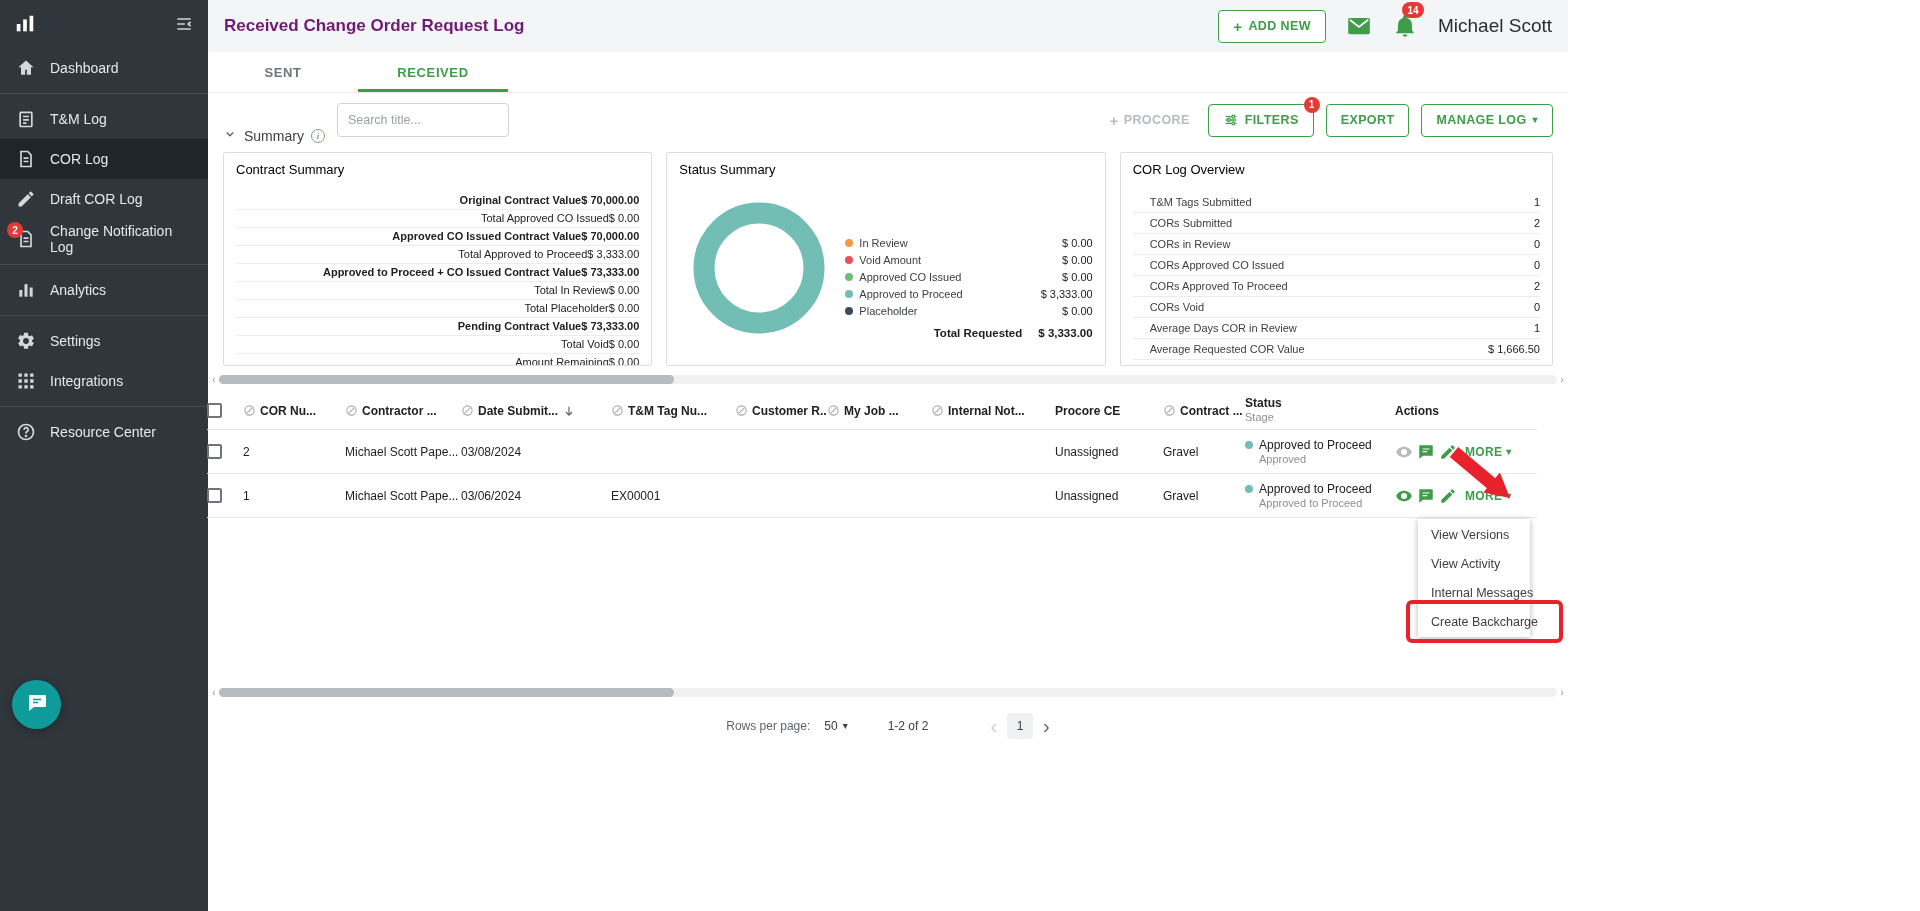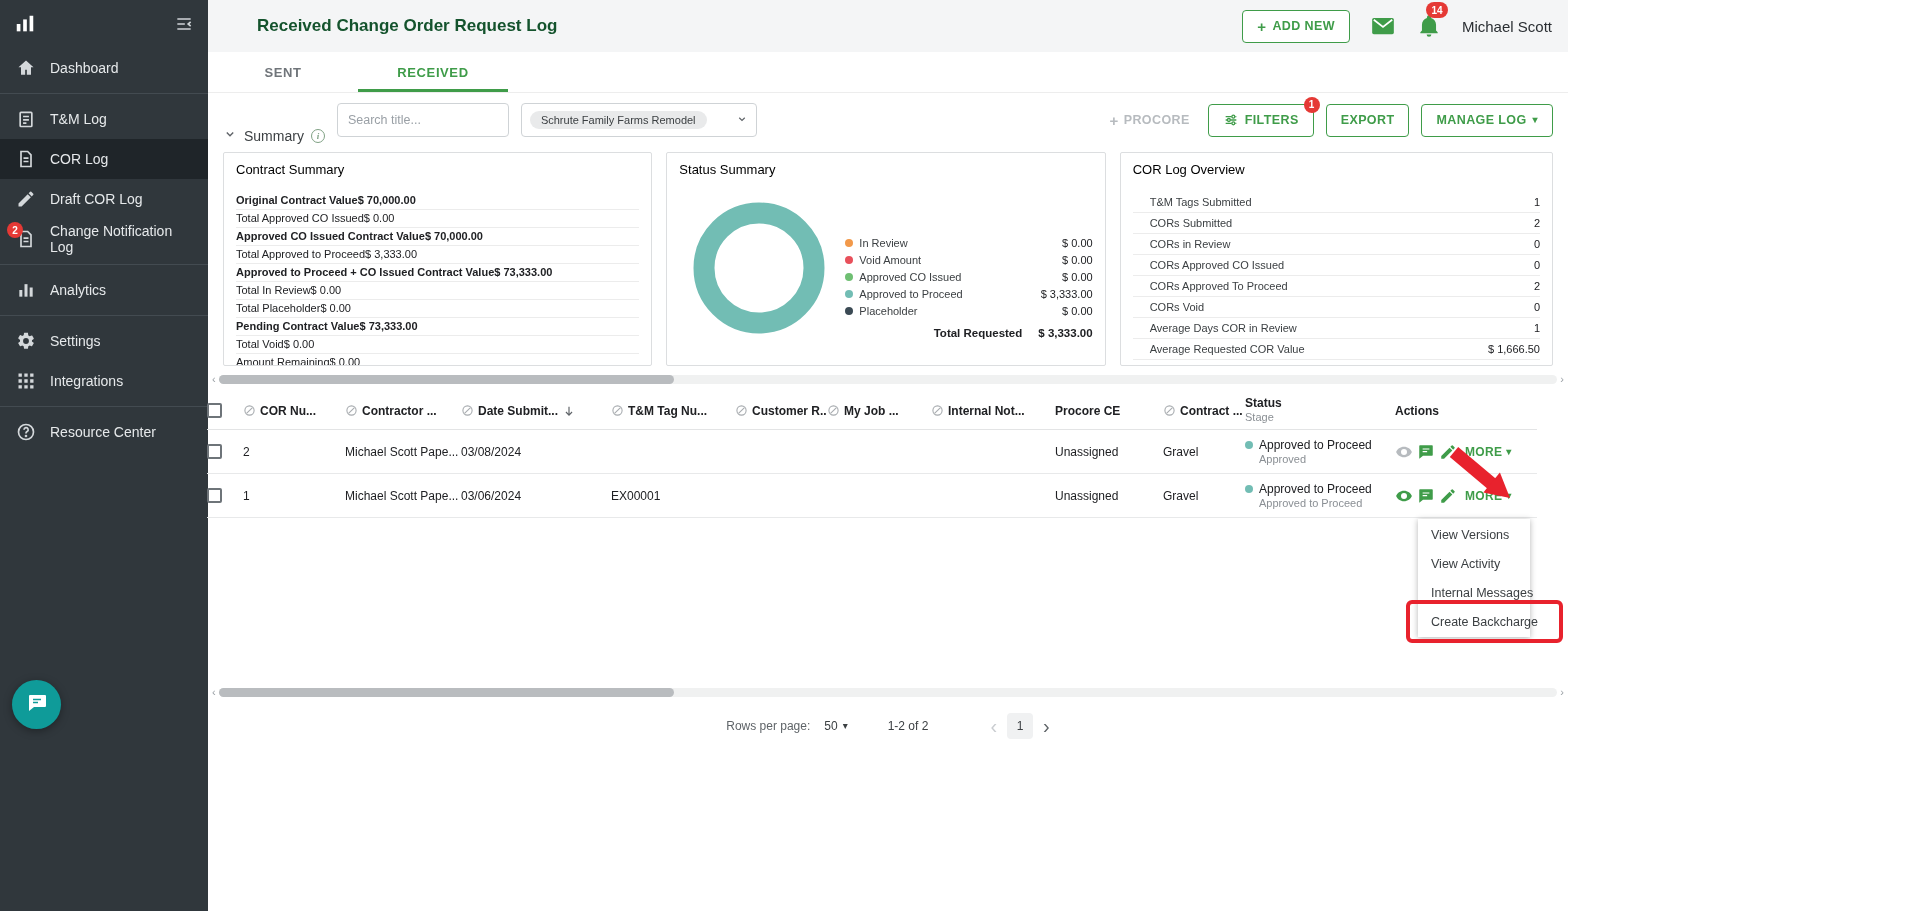--- a/index.html
+++ b/index.html
@@ -16,28 +16,28 @@
   .s-ic svg { width:100%; height:100%; }
   .side-divider { height:1px; background:#434b51; margin:5px 0; }
   .mini-badge { position:absolute; top:-7px; left:-9px; min-width:16px; height:16px; background:#e53935; color:#fff; border-radius:8px; font-size:10px; font-weight:bold; display:flex; align-items:center; justify-content:center; padding:0 4px; }
 
   
   .chat { position:absolute; left:12px; top:680px; width:49px; height:49px; border-radius:50%; background:#0f9b99; display:flex; align-items:center; justify-content:center; box-shadow:0 2px 8px rgba(0,0,0,.35); cursor:pointer; z-index:5; }
   .chat svg { width:24px; height:24px; }
 
   
   .topbar { position:absolute; left:208px; top:0; width:1360px; height:52px; background:#f4f5f6; display:flex; align-items:center; padding:0 16px; }
-  .page-title { font-size:17px; font-weight:bold; color:#14532d;margin-left:33px; }
+  .page-title { font-size:17px; font-weight:bold; color:#701a75; }
   .topbar-right { margin-left:auto; display:flex; align-items:center; gap:20px; }
   .btn-green { display:flex; align-items:center; gap:6px; height:33px; padding:0 14px; background:#fff; border:1px solid #3f9c49; border-radius:4px; color:#3f9c49; font-size:12.5px; font-weight:bold; letter-spacing:.4px; cursor:pointer; }
   .plus-glyph { font-size:15px; font-weight:bold; line-height:1; }
   .icon-btn { position:relative; width:26px; height:26px; cursor:pointer; }
   .icon-btn svg { width:100%; height:100%; }
   .bell-badge { position:absolute; top:-11px; left:10px; min-width:22px; height:16px; background:#e53935; color:#fff; border-radius:9px; font-size:10px; font-weight:bold; display:flex; align-items:center; justify-content:center; padding:0 4px; }
-  .user-name { font-size:15px; color:#2a2e32; cursor:pointer; }
+  .user-name { font-size:19px; color:#2a2e32; cursor:pointer; }
 
   
   .tabsbar { position:absolute; left:208px; top:52px; width:1360px; height:41px; background:#fff; border-bottom:1px solid #ededed; display:flex; padding-left:0; }
   .tab { width:150px; display:flex; align-items:center; justify-content:center; font-size:13px; font-weight:bold; letter-spacing:.6px; color:#70757a; cursor:pointer; }
   .tab.active { color:#3f9c49; box-shadow:inset 0 -3px 0 #3f9c49; }
 
   
   .toolbar { position:absolute; left:208px; top:100px; width:1360px; height:40px; display:flex; align-items:center; padding:0 15px; gap:12px; }
   .summary-toggle { display:flex; align-items:center; gap:7px; cursor:pointer;margin-top:32px; }
   .summary-lbl { font-size:14px; color:#3c4043; }
@@ -54,21 +54,21 @@
   .rel { position:relative; }
   .caret { font-size:10px; line-height:1; }
 
   
   .cards { position:absolute; left:208px; top:152px; width:1360px; padding:0 15px; display:flex; gap:14px; }
   .card { border:1px solid #dcdee0; border-radius:2px; background:#fff; height:214px; padding:9px 12px; overflow:hidden; }
   .card-title { font-size:13px; color:#000000; margin-bottom:15px; }
   .card-contract { width:432px; }
   .card-status  { width:442px; }
   .card-overview{ width:436px; }
-  .cs-row { display:flex; justify-content:flex-start; align-items:center; font-size:11px; color:#202124; padding:2px 0 3px 0; border-bottom:1px solid #ececec; }
+  .cs-row { display:flex; justify-content:flex-end; align-items:center; font-size:11px; color:#202124; padding:2px 0 3px 0; border-bottom:1px solid #ececec; }
   .cs-row.bold { font-weight:bold; }
   .ss-body { display:flex; }
   .donut { margin:10px 0 0 14px; flex:none; }
   .legend { flex:1; margin:42px 0 0 20px; }
   .leg-row { display:flex; align-items:center; font-size:11px; color:#3c4043; padding:2.5px 0; }
   .leg-dot { width:8px; height:8px; border-radius:50%; margin-right:6px; flex:none; }
   .leg-val { margin-left:auto; color:#202124; }
   .ss-total { display:flex; justify-content:flex-end; gap:16px; font-weight:bold; font-size:11.5px; color:#202124; margin-top:8px; }
   .ov-row { display:flex; justify-content:space-between; align-items:center; font-size:11px; color:#3c4043; padding:4px 0 4px 17px; border-bottom:1px solid #ececec; }
   .ov-val { color:#202124; }
@@ -257,26 +257,20 @@
 
   <div class="toolbar">
     <div class="summary-toggle">
       <span><svg width="14" height="14" viewBox="0 0 24 24" fill="none" stroke="#5f6368" stroke-width="2.4">
             <path d="M6.5 9.5l5.5 5.5 5.5-5.5"></path>
           </svg></span>
       <span class="summary-lbl">Summary</span>
       <span class="info-dot">i</span>
     </div>
     <input class="search-input" type="text" placeholder="Search title..." style="">
-    <div class="project-select">
-      <span class="chip">Schrute Family Farms Remodel</span>
-      <span class="select-caret"><svg width="12" height="12" viewBox="0 0 24 24" fill="none" stroke="#5f6368" stroke-width="2.4">
-            <path d="M6.5 9.5l5.5 5.5 5.5-5.5"></path>
-          </svg></span>
-    </div>
     <div class="toolbar-spacer"></div>
     <div class="procore-btn">
       <span class="plus-glyph">+</span>
       <span>PROCORE</span>
     </div>
     <div class="btn-green rel">
       <span class="f-ic"><svg viewBox="0 0 24 24" fill="none" stroke="currentColor" stroke-width="2">
             <path d="M4 7h9M18.5 7H20M4 12h3M11 12h9M4 17h9M18.5 17H20"></path>
             <circle cx="15.5" cy="7" r="2.2"></circle>
             <circle cx="8.8" cy="12" r="2.2"></circle>

